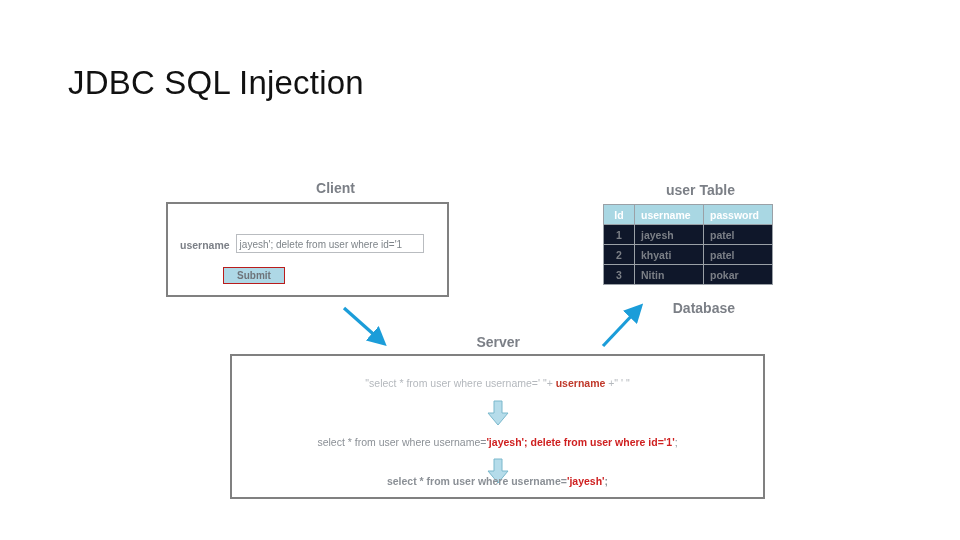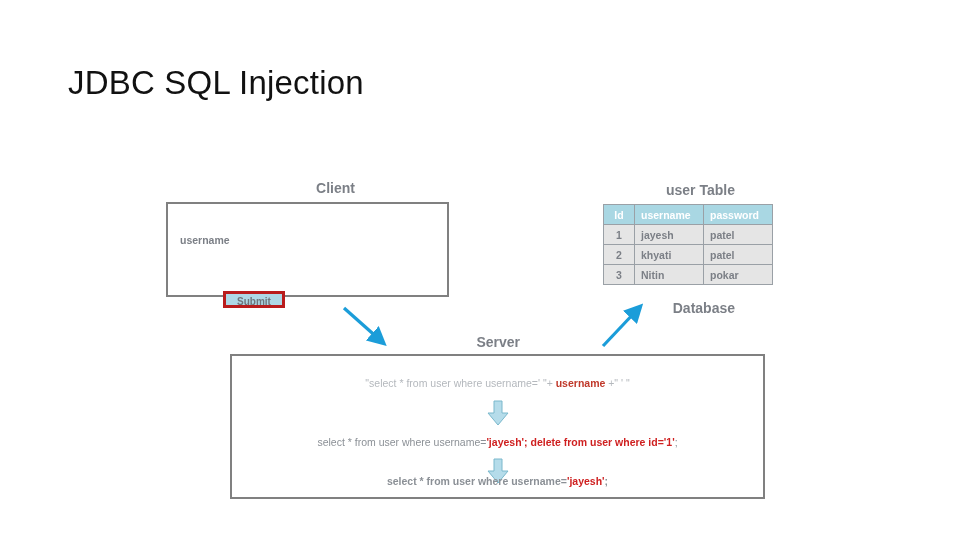--- a/index.html
+++ b/index.html
@@ -118,40 +118,39 @@
     white-space: nowrap;
     overflow: hidden;
   }
   .submit-button {
     position: absolute;
     left: 55px;
     top: 63px;
     width: 62px;
     height: 17px;
     background: #aed8e6;
-    border: 3px solid #b91c1c;
+    border: 1px solid #b91c1c;
     box-sizing: border-box;
     font-size: 10px;
     font-weight: bold;
     color: #6e747a;
     text-align: center;
     line-height: 16px;
-    margin-top: 24px;
   }
 
   
   .table-caption { left: 455px; top: 70px; width: 120px; }
   .db-caption    { left: 455px; top: 188px; width: 120px; }
 
   .user-table {
     position: absolute;
     left: 443px;
     top: 92px;
     border-collapse: collapse;
-    background: #e5e5e5;
+    background: #0f172a;
   }
   .user-table td, .user-table th {
     border: 1px solid #9aa0a6;
     font-size: 10.5px;
     height: 19px;
     padding: 0 6px;
     color: #7b7f86;
     font-weight: bold;
     text-align: left;
   }
@@ -209,20 +208,21 @@
 
 <div class="diagram">
 
 
 
   <div class="caption client-caption">Client</div>
 
   <div class="client-box">
     <div class="field-row">
       <span class="field-label">username</span>
+      <div class="text-input" placeholder="">jayesh'; delete from user where id='1</div>
     </div>
     <div class="submit-button">Submit</div>
   </div>
 
   <div class="caption table-caption">user Table</div>
 
   <table class="user-table">
     <thead>
       <tr>
         <th class="col-id">Id</th>

